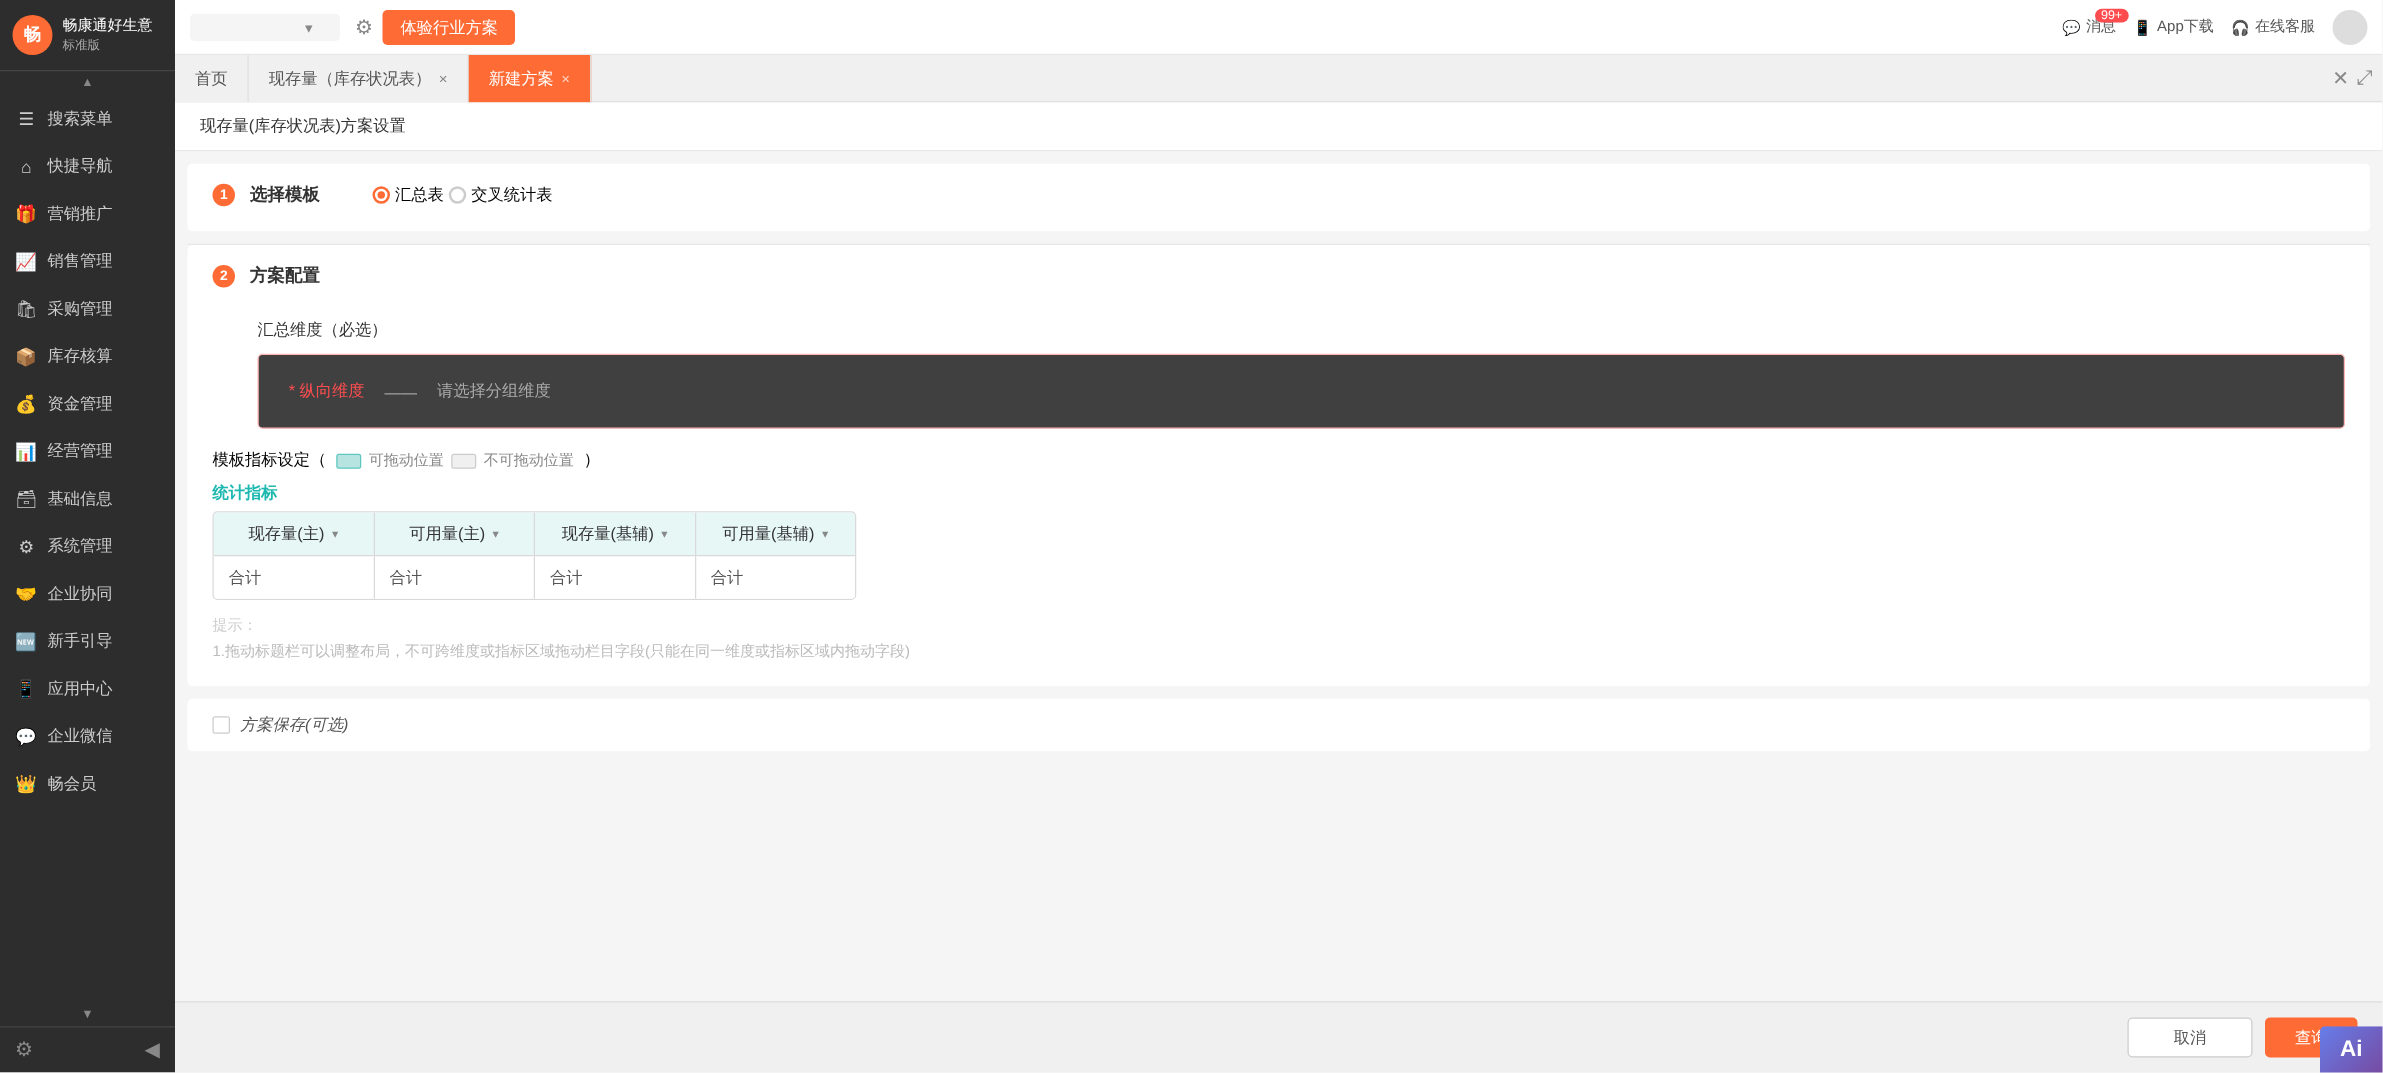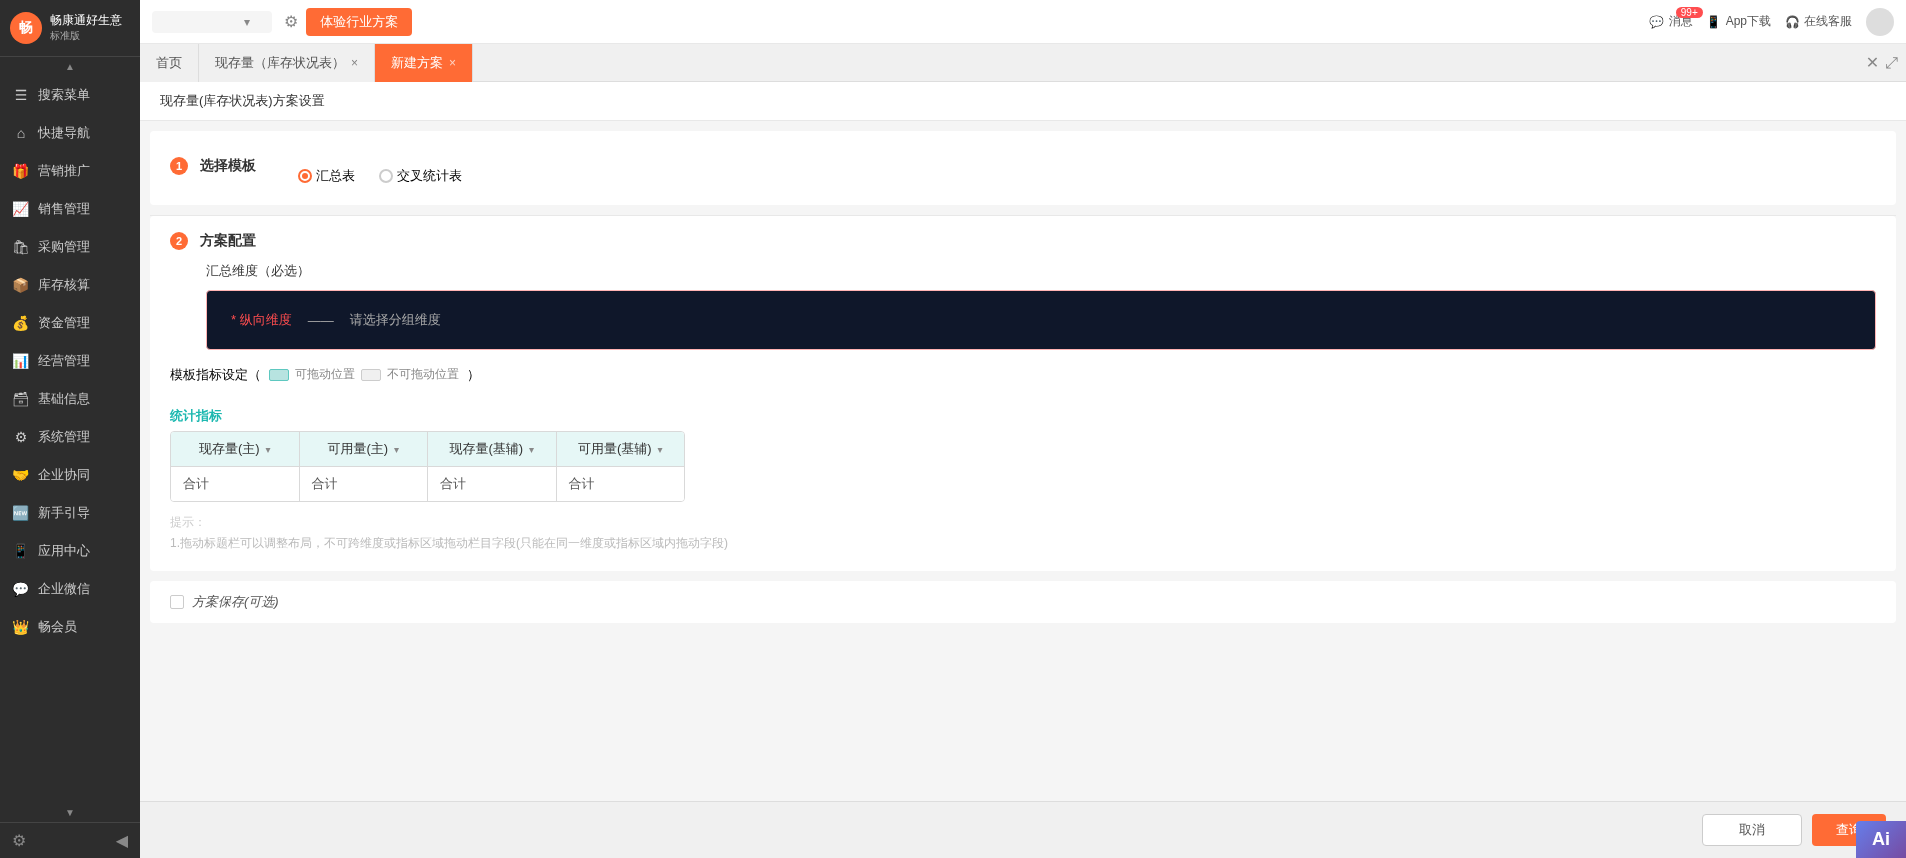--- a/index.html
+++ b/index.html
@@ -132,47 +132,47 @@
     
     .step-row { display: flex; align-items: center; gap: 12px; margin-bottom: 4px; }
     .step-badge {
       background: #ff6b35; color: #fff; width: 18px; height: 18px;
       border-radius: 50%; display: flex; align-items: center; justify-content: center;
       font-size: 11px; font-weight: bold; flex-shrink: 0;
     }
     .step-title { font-size: 14px; font-weight: bold; color: #333; }
 
     
-    .radio-group { display: flex; align-items: center; gap: 24px; margin-left: 30px; margin-top: 20px; }
+    .radio-group { display: flex; align-items: center; gap: 4px; margin-left: 30px; margin-top: 0; }
     .radio-item { display: flex; align-items: center; gap: 4px; cursor: pointer; font-size: 13px; }
     .radio-dot {
       width: 14px; height: 14px; border-radius: 50%; border: 2px solid #ccc;
       display: flex; align-items: center; justify-content: center;
     }
     .radio-dot.selected { border-color: #ff6b35; }
     .radio-dot.selected::after {
       content: ''; width: 6px; height: 6px; background: #ff6b35; border-radius: 50%;
     }
     .plan-label { font-size: 13px; color: #333; margin-bottom: 10px; }
 
     
     .dimension-area {
-      background: #0f172a;
+      background: #404040;
       border: 1px solid #ffb3b3;
       border-radius: 4px;
       padding: 20px 24px;
       margin-bottom: 16px;
     }
     .dimension-row { display: flex; align-items: center; gap: 16px; }
     .dimension-label { color: #ff4d4f; font-size: 13px; }
     .dimension-dash { color: #aaa; }
     .dimension-placeholder { color: #aaa; font-size: 13px; }
 
     
-    .metrics-label-row { display: flex; align-items: flex-start; gap: 8px; margin-bottom: 23px; }
+    .metrics-label-row { display: flex; align-items: flex-end; gap: 8px; margin-bottom: 8px; }
     .metrics-legend { display: flex; align-items: center; gap: 6px; font-size: 12px; color: #888; }
     .legend-box {
       width: 20px; height: 12px; border-radius: 2px;
     }
     .legend-draggable { background: #b7e3e0; border: 1px solid #5ec8c0; }
     .legend-not-draggable { background: #f0f0f0; border: 1px solid #ccc; }
     .stats-label { color: #1db8b0; font-size: 13px; font-weight: bold; margin-bottom: 6px; }
 
     
     .stats-table {
@@ -419,21 +419,21 @@
     </div>
 
     <div style="height:1px; background:#e8e8e8; margin: 0 10px;"></div>
 
     <div class="section2">
       <div class="step-row">
         <div class="step-badge">2</div>
         <div class="step-title">方案配置</div>
       </div>
 
-      <div style="margin-top: 12px; padding-left: 36px;">
+      <div style="margin-top: 25px; padding-left: 36px;">
         <div class="plan-label">汇总维度（必选）</div>
 
         <div class="dimension-area">
           <div class="dimension-row">
             <span class="dimension-label">* 纵向维度</span>
             <span class="dimension-dash">——</span>
             <span class="dimension-placeholder">请选择分组维度</span>
           </div>
         </div>
       </div>

